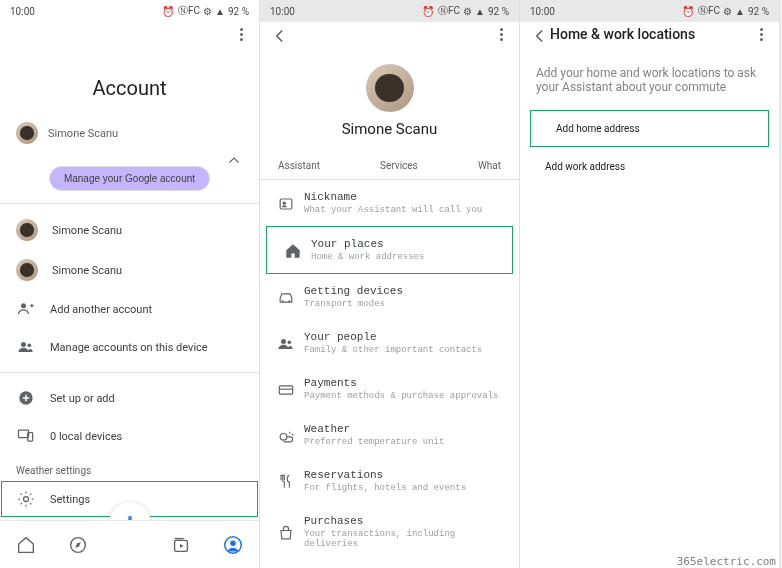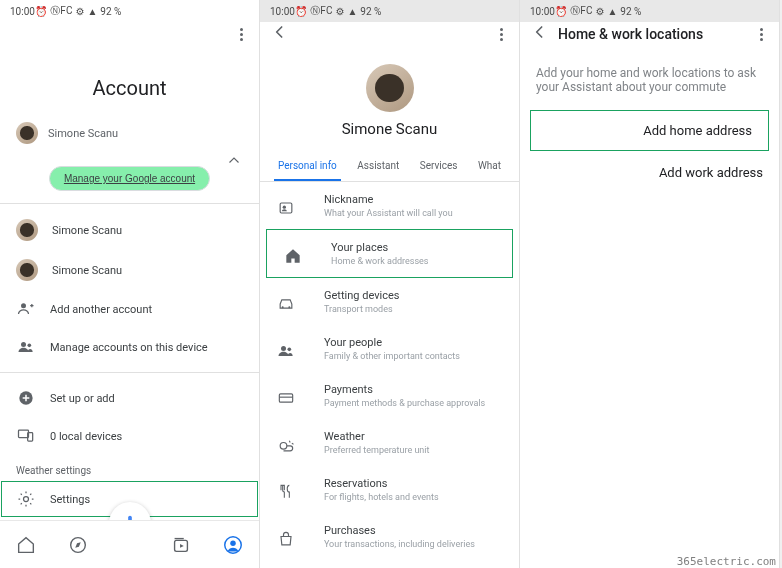--- a/index.html
+++ b/index.html
@@ -18,33 +18,34 @@
     background: #fff;
     border-right: 1px solid #e0e0e0;
     position: relative;
     font-size: 11px;
     color: #5f6368;
   }
   .screen:last-child { border-right: none; }
   .status-bar {
     height: 22px;
     display: flex;
+    justify-content: space-between;
     align-items: center;
     padding: 0 10px;
     font-size: 10px;
     color: #4a4a4a;
+    gap: 44px;
   }
   .screen.gray .status-bar { background: #e8e8e8; }
   .status-icons { display: flex; gap: 3px; align-items: center; font-size: 10px; }
   .appbar {
     height: 36px;
     display: flex;
-    align-items: flex-end;
-    padding: 16px 10px;
-    gap: 8px;
+    align-items: flex-start;
+    padding: 4px 10px;
   }
   .appbar .title {
     flex: 1;
     font-size: 14px;
     font-weight: 500;
     color: #202124;
   }
   .appbar .spacer { flex: 1; }
   .kebab {
     width: 16px; height: 16px;
@@ -85,23 +86,22 @@
     transform: translateY(100%);
   }
   .manage-btn {
     display: block;
     margin: 18px auto 12px;
     border: 1px solid #dadce0;
     border-radius: 14px;
     padding: 6px 14px;
     font-size: 10px;
     color: #3c4043;
-    background: #86efac;
+    background: #c4b5fd;
     cursor: pointer;
-    text-decoration: underline;
   }
   .divider { height: 1px; background: #e0e0e0; margin: 6px 0; }
   .list-item {
     display: flex; align-items: center; gap: 14px;
     padding: 9px 16px;
     cursor: pointer;
     font-size: 11px;
     color: #3c4043;
   }
   .list-item .icon-slot {
@@ -137,34 +137,35 @@
   
   .s2-name { text-align:center; font-size:15px; color:#202124; margin:8px 0 14px; }
   .tabs {
     display: flex; justify-content: space-between;
     padding: 0 14px; font-size: 10px;
   }
   .tab { padding: 8px 4px; cursor:pointer; color:#5f6368; }
   .tab.active { color:#1a73e8; border-bottom: 2px solid #1a73e8; }
   .tabline { height:1px; background:#e0e0e0; }
   .setting-item {
-    display: flex; gap: 28px; align-items: flex-end;
+    display: flex; gap: 8px; align-items: center;
     padding: 11px 16px;
     cursor: pointer;
+    font-family: Liberation Mono, monospace;
   }
   .setting-item .icon-slot { margin-top:1px; width:20px; height:20px; color:#5f6368; display:flex; align-items:center; justify-content:center; }
   .setting-item .txt .primary { font-size:11px; color:#3c4043; }
   .setting-item .txt .secondary { font-size:9px; color:#9aa0a6; margin-top:2px; }
   .highlight-box { border:1.5px solid #1aa260; margin:0 6px; }
   
   .s3-desc {
     font-size: 12px; color:#808488; padding: 8px 16px 14px;
   }
   .s3-item {
-    font-size: 13px; color:#202124; padding: 12px 16px; cursor:pointer;text-align:right;
+    font-size: 10px; color:#202124; padding: 12px 25px; cursor:pointer;
   }
   .s3-item.hl { border:1.5px solid #1aa260; margin:2px 10px; }
   .watermark {
     position: absolute; bottom: 0; right: 6px;
     font-family: monospace; font-size: 11px; color:#808080;
   }
   svg { display:block; }
 </style>
 </head>
 <body>
@@ -429,21 +430,20 @@
           <span></span>
           <span></span>
           <span></span>
         </div>
   </div>
   <div class="avatar big">
         <div class="avatar-head"></div>
       </div>
   <div class="s2-name">Simone  Scanu</div>
   <div class="tabs" id="s2-tabs">
-        <div class="tab active">Personal info</div>
         <div class="tab">Assistant</div>
         <div class="tab">Services</div>
         <div class="tab">What</div>
       </div>
   <div class="tabline"></div>
   <div id="s2-items">
         <div class="setting-item">
           <div class="icon-slot">
             <svg width="20" height="20" viewBox="0 0 24 24">
               <use href="#i-badge"></use>

